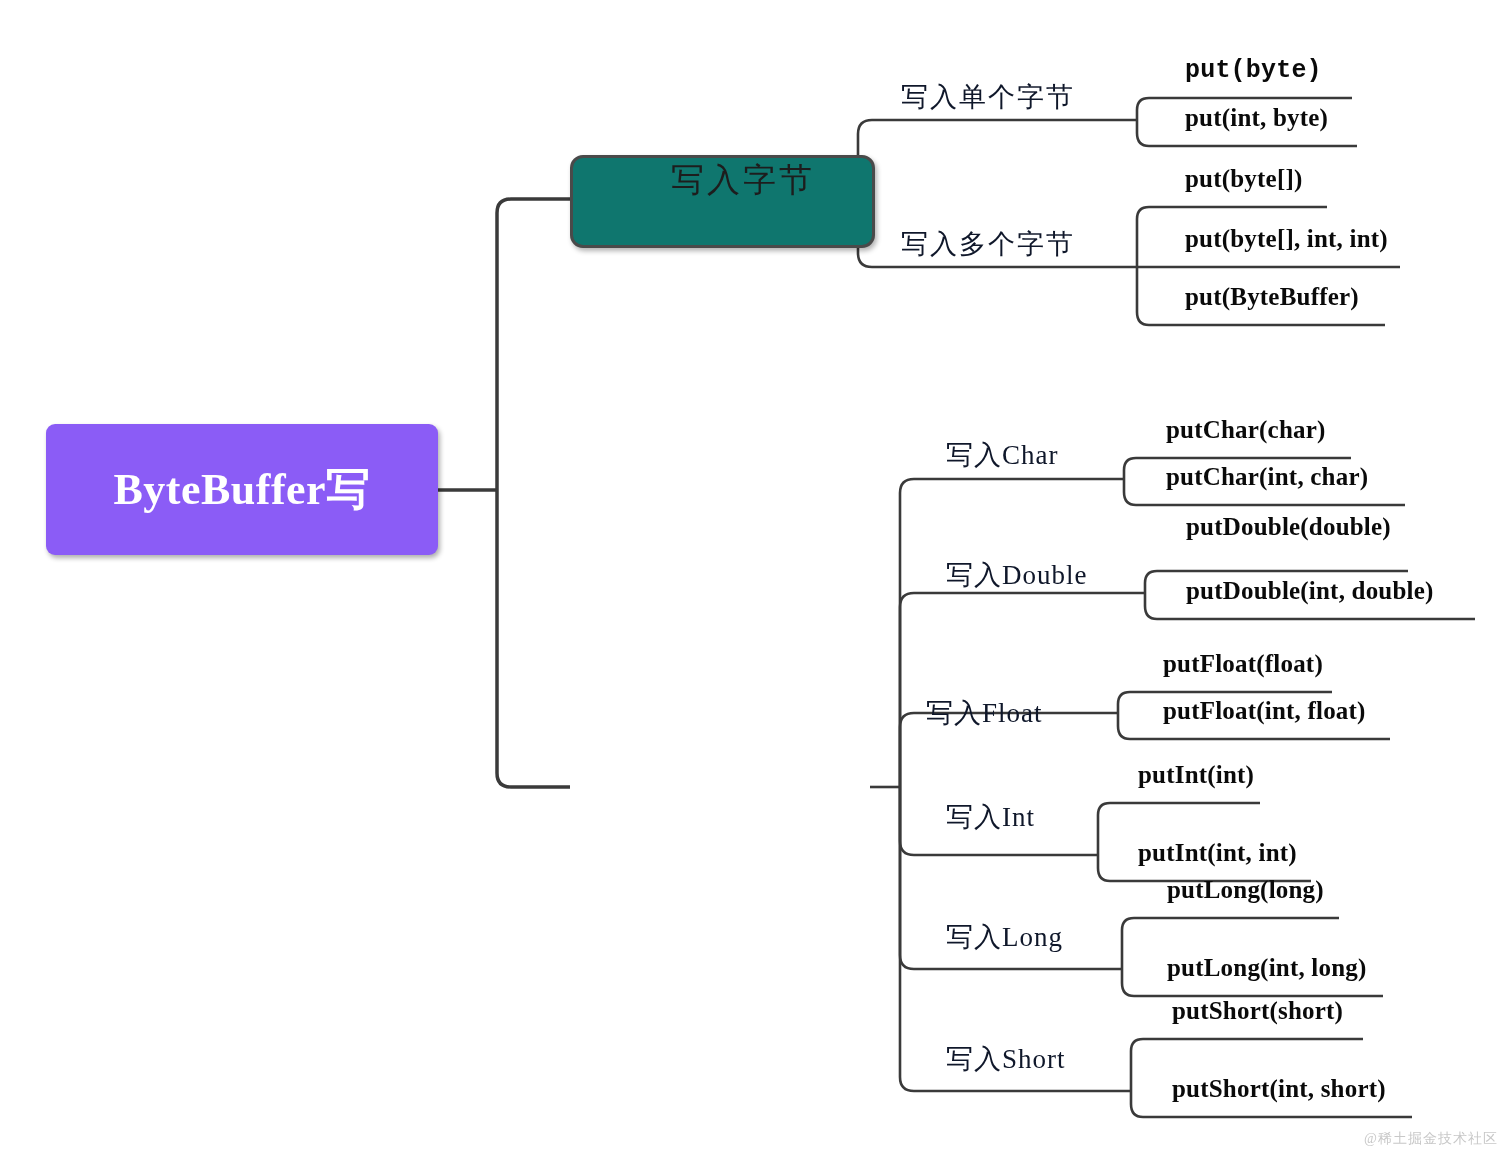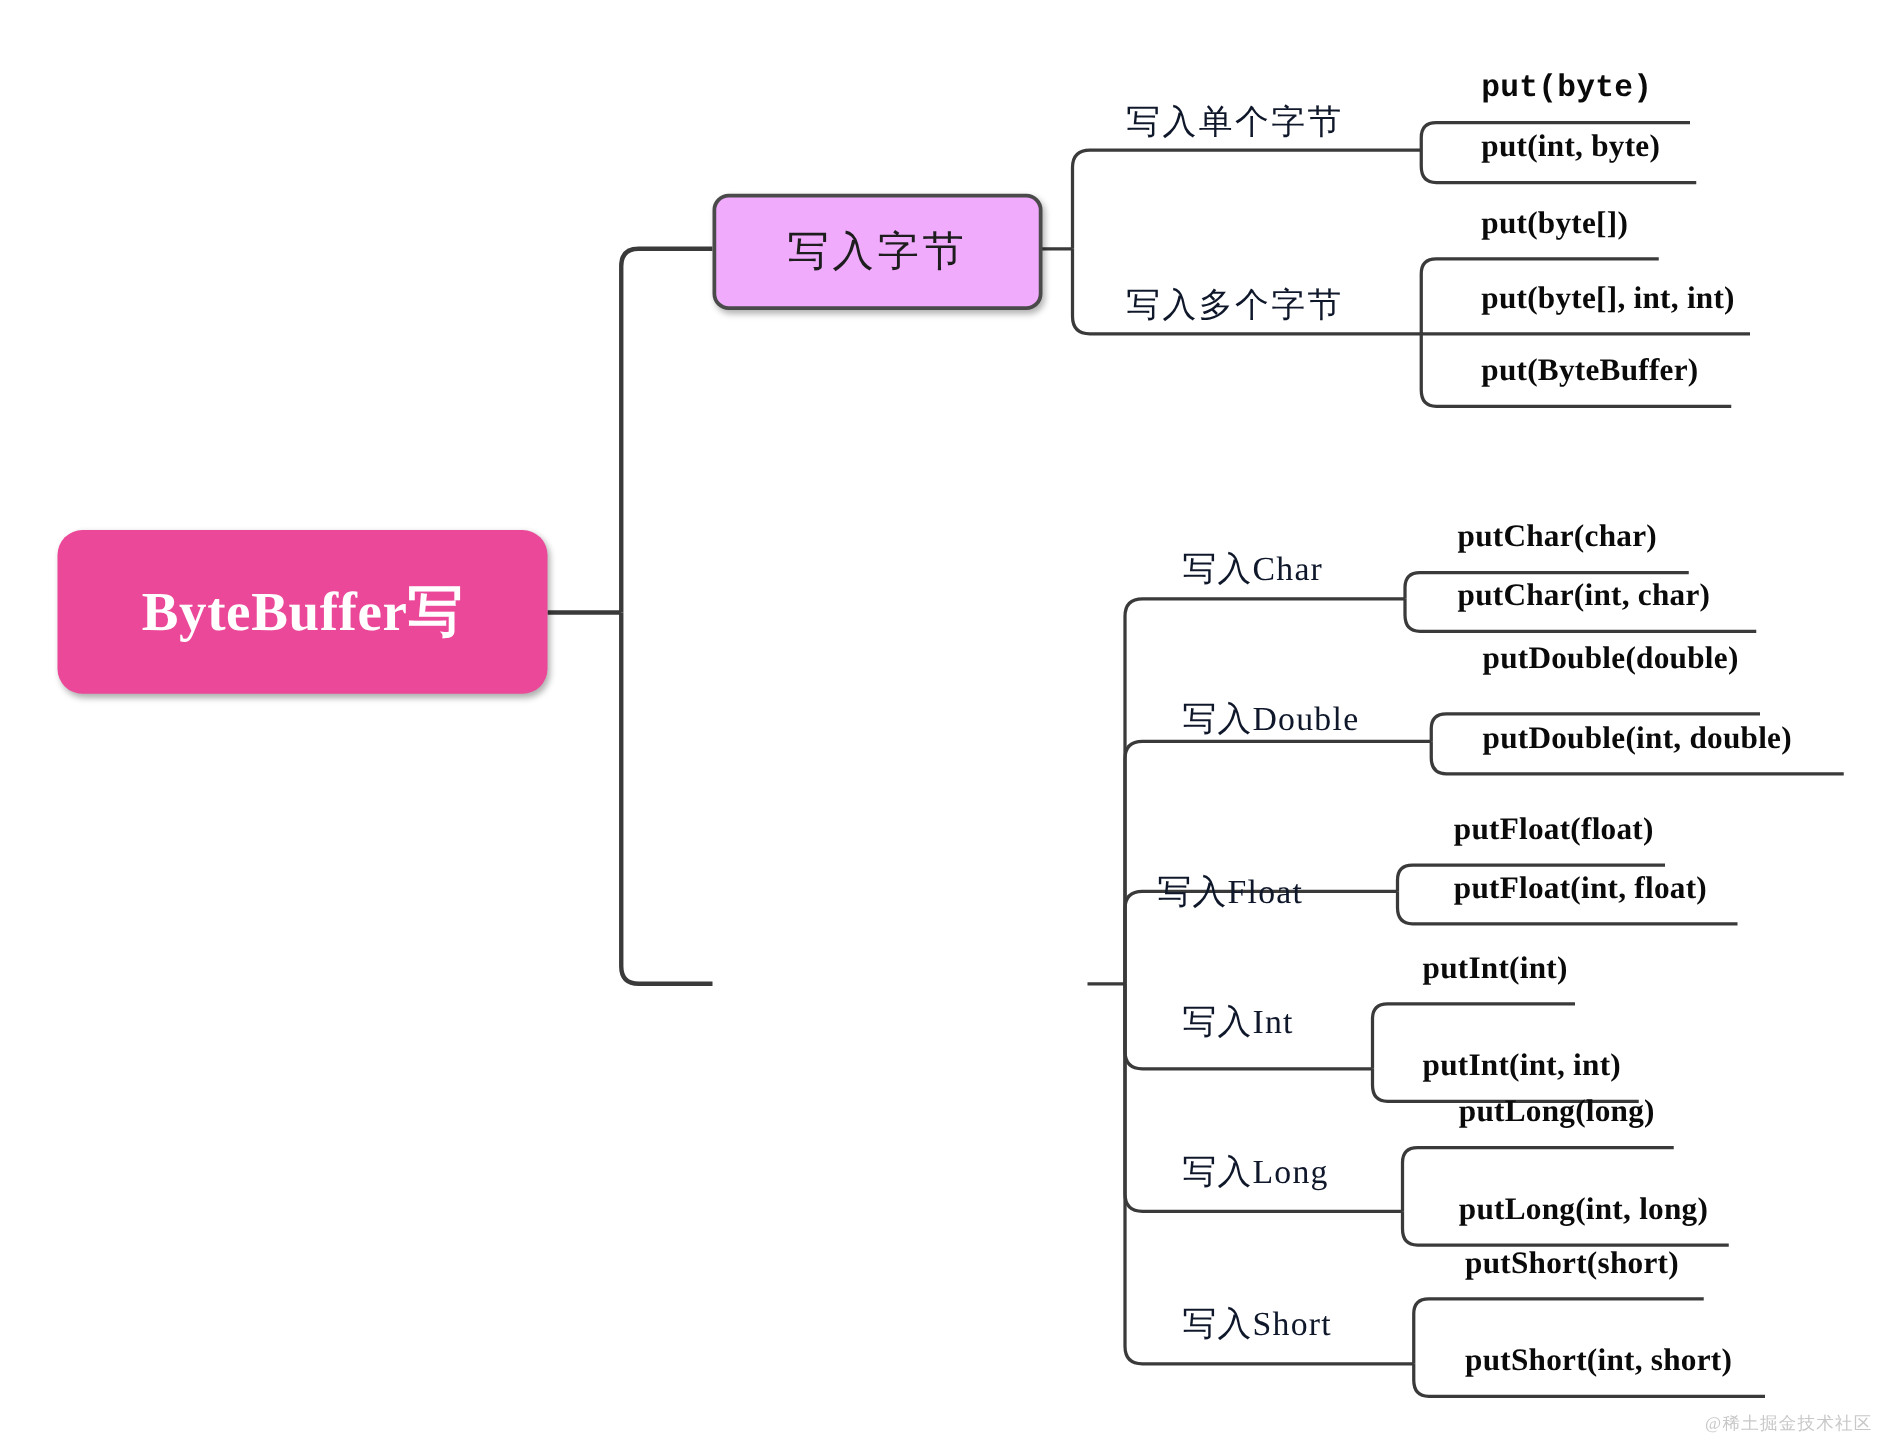--- a/index.html
+++ b/index.html
@@ -26,47 +26,48 @@
     pointer-events: none;
   }
 
   
   .root-node {
     position: absolute;
     left: 46px;
     top: 424px;
     width: 392px;
     height: 131px;
-    background: #ec4899;
-    border-radius: 20px;
+    background: #8b5cf6;
+    border-radius: 9px;
     box-shadow: 2px 3px 5px rgba(0,0,0,0.32);
     display: flex;
     align-items: center;
     justify-content: center;
     z-index: 5;
   }
   .root-node .root-label {
     color: #ffffff;
     font-size: 44px;
     font-weight: bold;
     letter-spacing: 0.5px;
     white-space: nowrap;
   }
 
   
   .l1-node {
     position: absolute;
-    background: #f0abfc;
+    background: #0f766e;
     border: 3px solid #4a4a4a;
     border-radius: 13px;
     box-shadow: 2px 3px 5px rgba(0,0,0,0.30);
     display: flex;
-    align-items: center;
+    align-items: flex-start;
     justify-content: center;
     z-index: 5;
+    padding-left: 41px;
   }
   .l1-node .l1-label {
     color: #1d1d1d;
     font-size: 33px;
     letter-spacing: 3px;
     white-space: nowrap;
   }
   #l1-bytes   { left: 570px; top: 155px; width: 258px; height: 87px; }
   #l1-nonbyte { left: 570px; top: 745px; width: 300px; height: 83px; }
 

